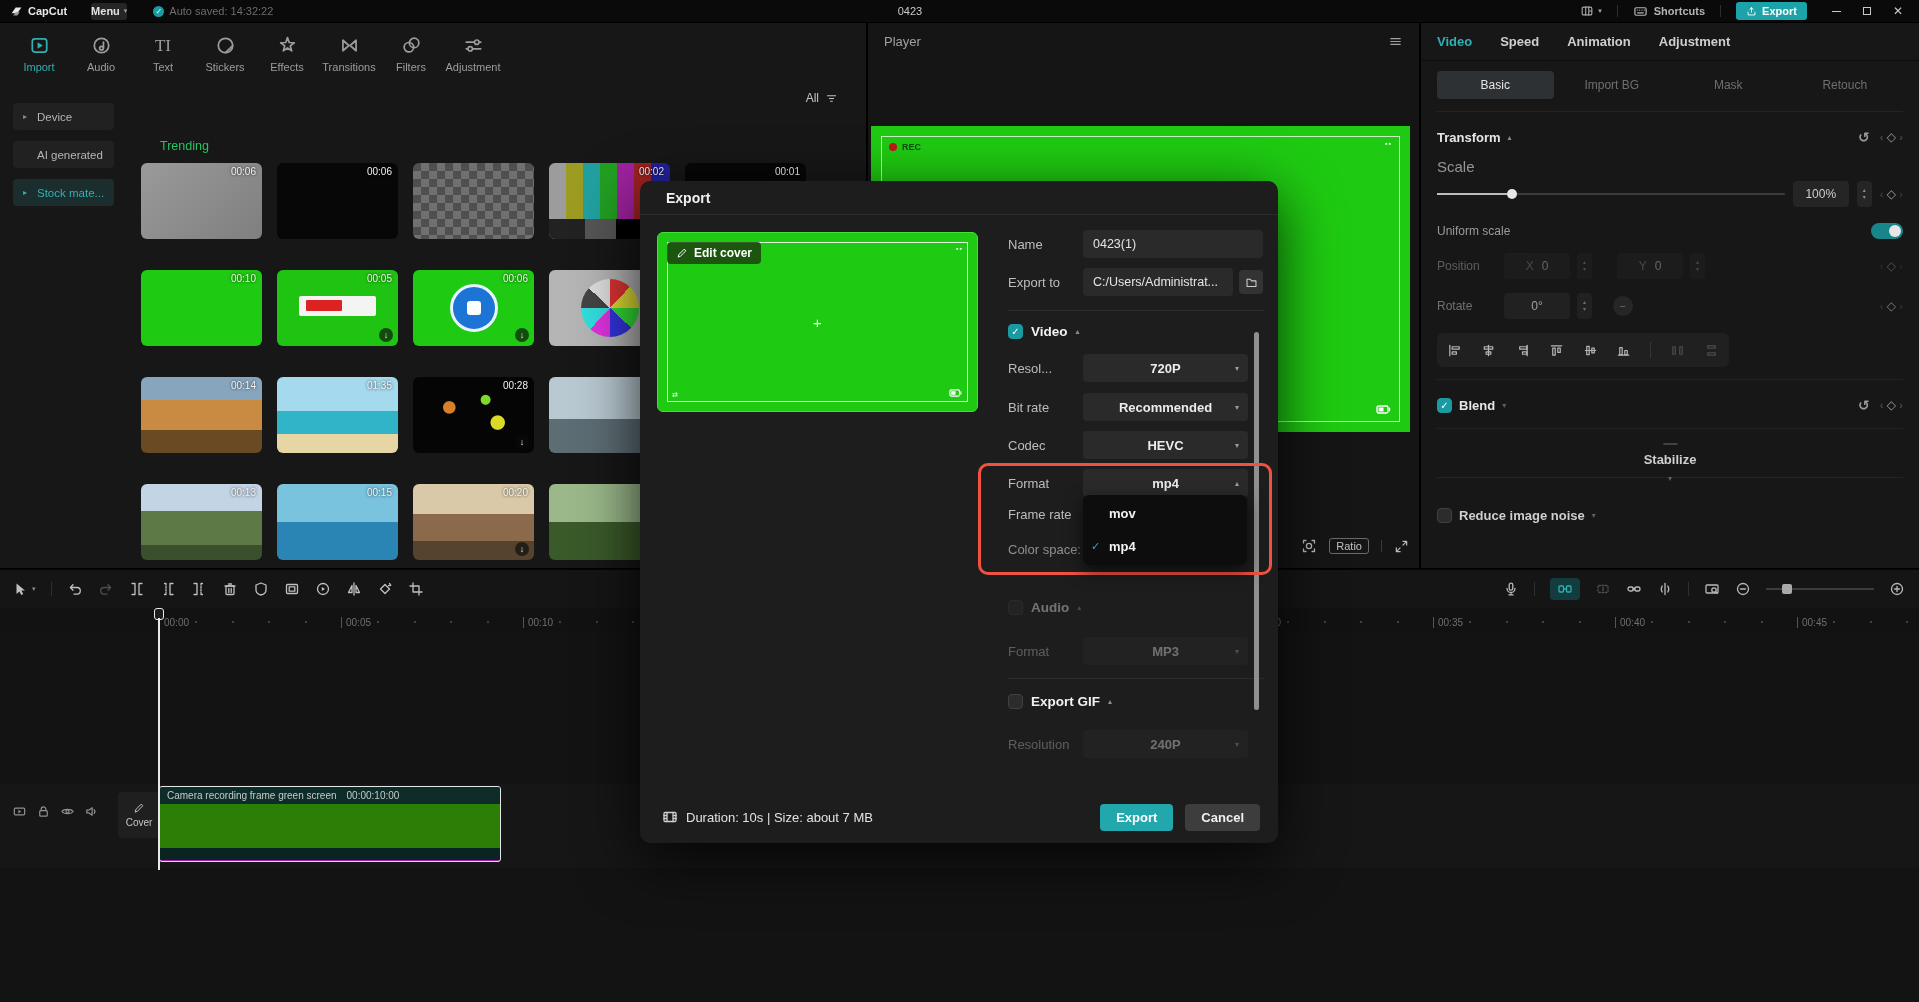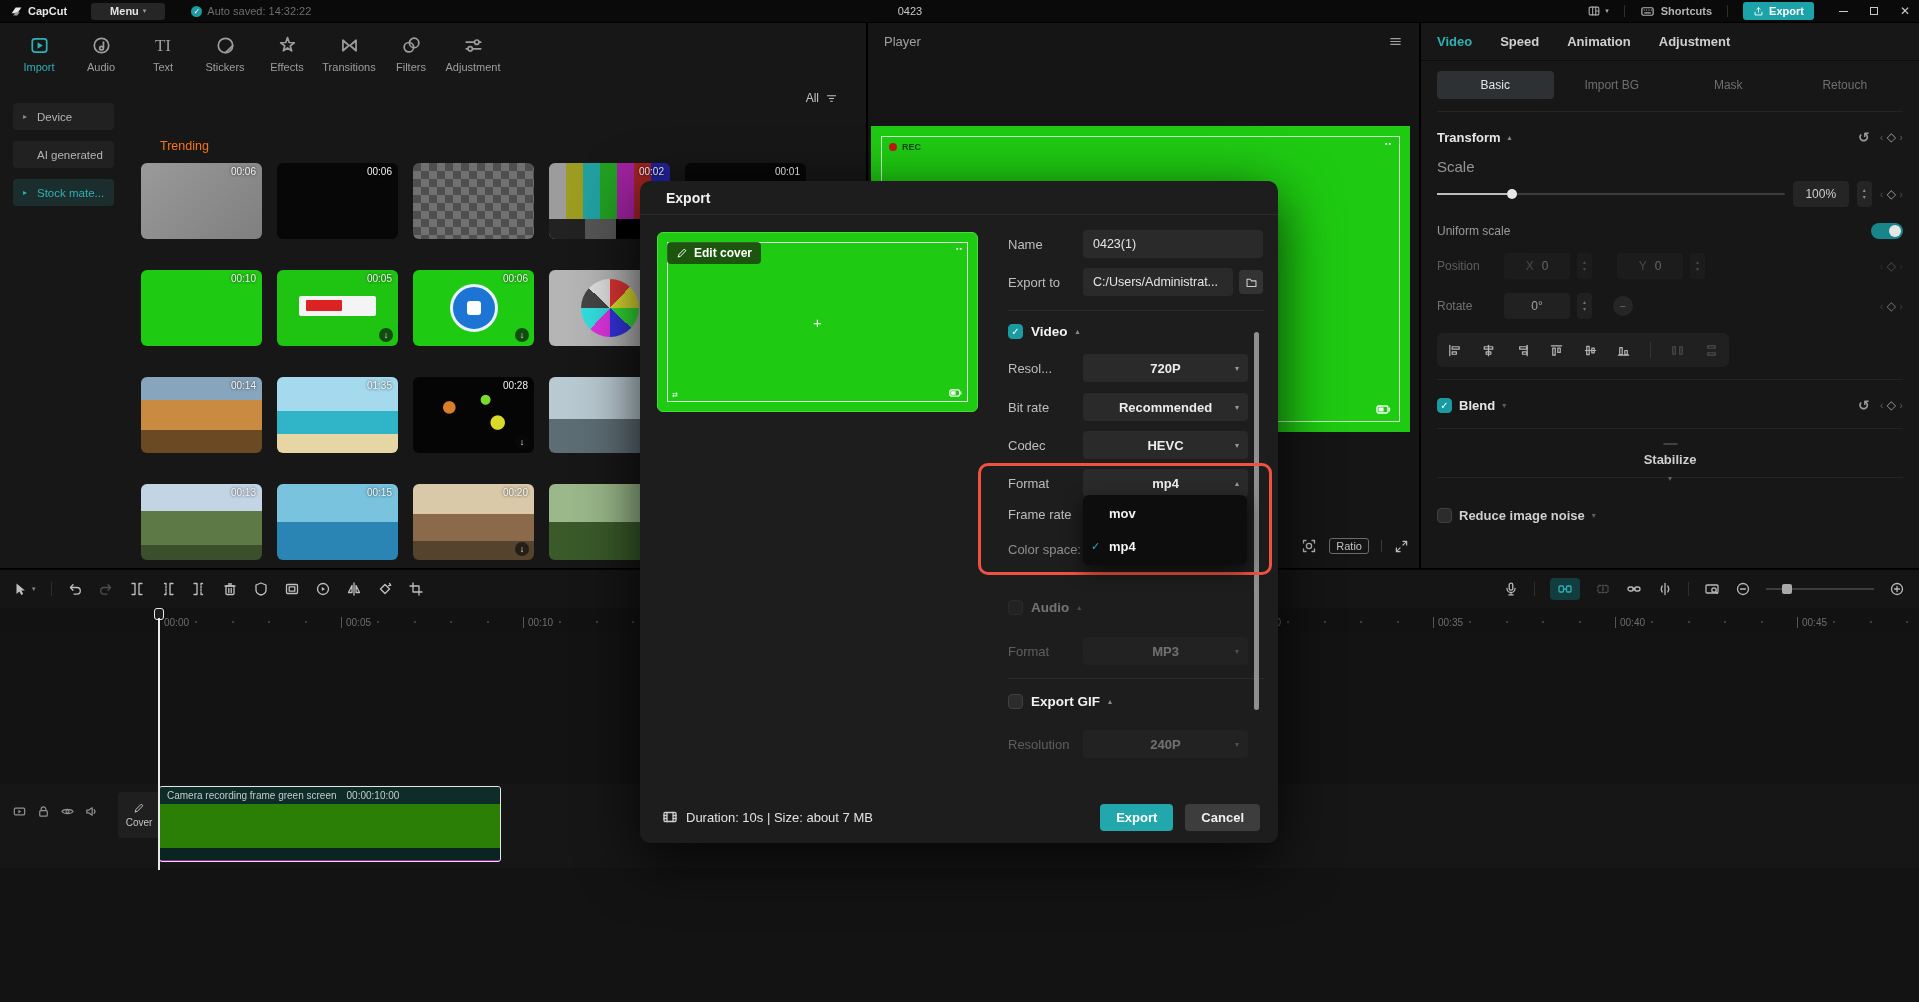--- a/index.html
+++ b/index.html
@@ -3,25 +3,25 @@
 <meta charset="utf-8">
 <style>
   *{margin:0;padding:0;box-sizing:border-box;font-family:"Liberation Sans","DejaVu Sans",sans-serif;}
   html,body{background:#000;}
   .app{position:relative;width:1919px;height:1002px;background:#000;overflow:hidden;color:#c8c8c8;}
   svg.ic{display:inline-block;vertical-align:middle;stroke:currentColor;fill:none;stroke-width:1.3;stroke-linecap:round;stroke-linejoin:round;}
 
   
   .titlebar{position:absolute;left:0;top:0;width:100%;height:22px;background:#0a0a0a;display:flex;align-items:center;font-size:11px;}
   .logo{display:flex;align-items:center;gap:5px;margin-left:10px;color:#e8e8e8;font-weight:bold;}
-  .menu-btn{margin-left:24px;background:#262626;border-radius:3px;height:17px;padding:0 19px;display:flex;align-items:center;gap:4px;color:#e3e3e3;font-weight:bold;}
+  .menu-btn{margin-left:24px;background:#262626;border-radius:3px;height:17px;padding:0 0;display:flex;align-items:center;gap:4px;color:#e3e3e3;font-weight:bold;}
   .autosave{margin-left:26px;display:flex;align-items:center;gap:5px;color:#6d6d6d;}
   .autosave .dot{width:11px;height:11px;border-radius:50%;background:#1d9ba1;color:#fff;font-size:8px;line-height:11px;text-align:center;}
   .doc-title{position:absolute;left:860px;width:100px;text-align:center;color:#c9c9c9;}
-  .tb-right{position:absolute;right:0;top:0;height:22px;display:flex;align-items:center;gap:15px;padding-right:9px;color:#a8a8a8;}
+  .tb-right{position:absolute;right:0;top:0;height:22px;display:flex;align-items:center;gap:15px;padding-right:16px;color:#a8a8a8;}
   .tb-sep{width:1px;height:12px;background:#2e2e2e;}
   .shortcut-btn{display:flex;align-items:center;gap:6px;color:#b3b3b3;font-weight:bold;font-size:11px;}
   .export-top{background:#1ca3a9;color:#fff;border-radius:3px;height:18px;display:flex;align-items:center;gap:5px;padding:0 10px;font-weight:bold;}
   .win-ctl{display:flex;align-items:center;gap:22px;margin-left:10px;color:#c9c9c9;}
   .win-min{width:9px;height:1px;background:#c9c9c9;display:inline-block;}
   .win-max{width:8px;height:8px;border:1px solid #c9c9c9;display:inline-block;}
   .win-close{font-size:12px;line-height:1;}
 
   
   .left-panel{position:absolute;left:0;top:23px;width:866px;height:545px;background:#171717;}
@@ -30,21 +30,21 @@
   .mtab svg{width:21px;height:21px;}
   .mtab.active{color:#2fb0b5;}
   .mtab .ti{font-family:"Liberation Serif","DejaVu Serif",serif;font-size:17px;line-height:21px;}
   .left-body{position:absolute;left:0;top:66px;right:0;bottom:0;display:flex;}
   .lib-sidebar{width:128px;padding-top:14px;}
   .side-item{position:relative;margin:0 0 11px 13px;width:101px;height:27px;background:#212121;border-radius:4px;color:#b5b5b5;font-size:11.5px;display:flex;align-items:center;padding-left:24px;}
   .side-item .caret{position:absolute;left:10px;font-size:8px;color:#8a8a8a;}
   .side-item.active{background:#1c2d2d;color:#2fb0b5;}
   .lib-content{position:relative;flex:1;}
   .lib-filter{position:absolute;right:28px;top:2px;display:flex;align-items:center;gap:6px;color:#c3c3c3;font-size:12px;}
-  .lib-heading{position:absolute;left:32px;top:50px;font-size:12.5px;color:#f97316;font-weight:normal;}
+  .lib-heading{position:absolute;left:32px;top:50px;font-size:12.5px;color:#22c55e;font-weight:normal;}
   .thumb-grid{position:absolute;left:13px;top:74px;display:grid;grid-template-columns:repeat(5,121px);grid-auto-rows:76px;column-gap:15px;row-gap:31px;}
   .thumb{position:relative;border-radius:6px;overflow:hidden;background:#111;}
   .ttime{position:absolute;top:3px;right:6px;font-size:10px;color:#f2f2f2;text-shadow:0 0 3px rgba(0,0,0,.8);}
   .tdl{position:absolute;bottom:4px;right:5px;width:14px;height:14px;border-radius:50%;background:rgba(10,10,10,.65);color:#eee;font-size:9px;line-height:14px;text-align:center;}
   .t-gray{background:linear-gradient(135deg,#9a9a9a,#7f7f7f);}
   .t-black{background:#070707;}
   .t-checker{background:conic-gradient(#707070 25%,#4f4f4f 0 50%,#707070 0 75%,#4f4f4f 0) 0 0/16px 16px;}
   .t-bars{background:linear-gradient(90deg,#9c9c9c 0 14%,#9c9c22 0 28%,#22a0a0 0 42%,#22a022 0 56%,#a022a0 0 70%,#a02222 0 84%,#2222a0 0 100%);}
   .t-bars::after{content:"";position:absolute;left:0;right:0;bottom:0;height:26%;background:linear-gradient(90deg,#222 0 30%,#555 0 55%,#000 0 75%,#888 0 100%);}
   .t-green{background:#1fcb12;}

